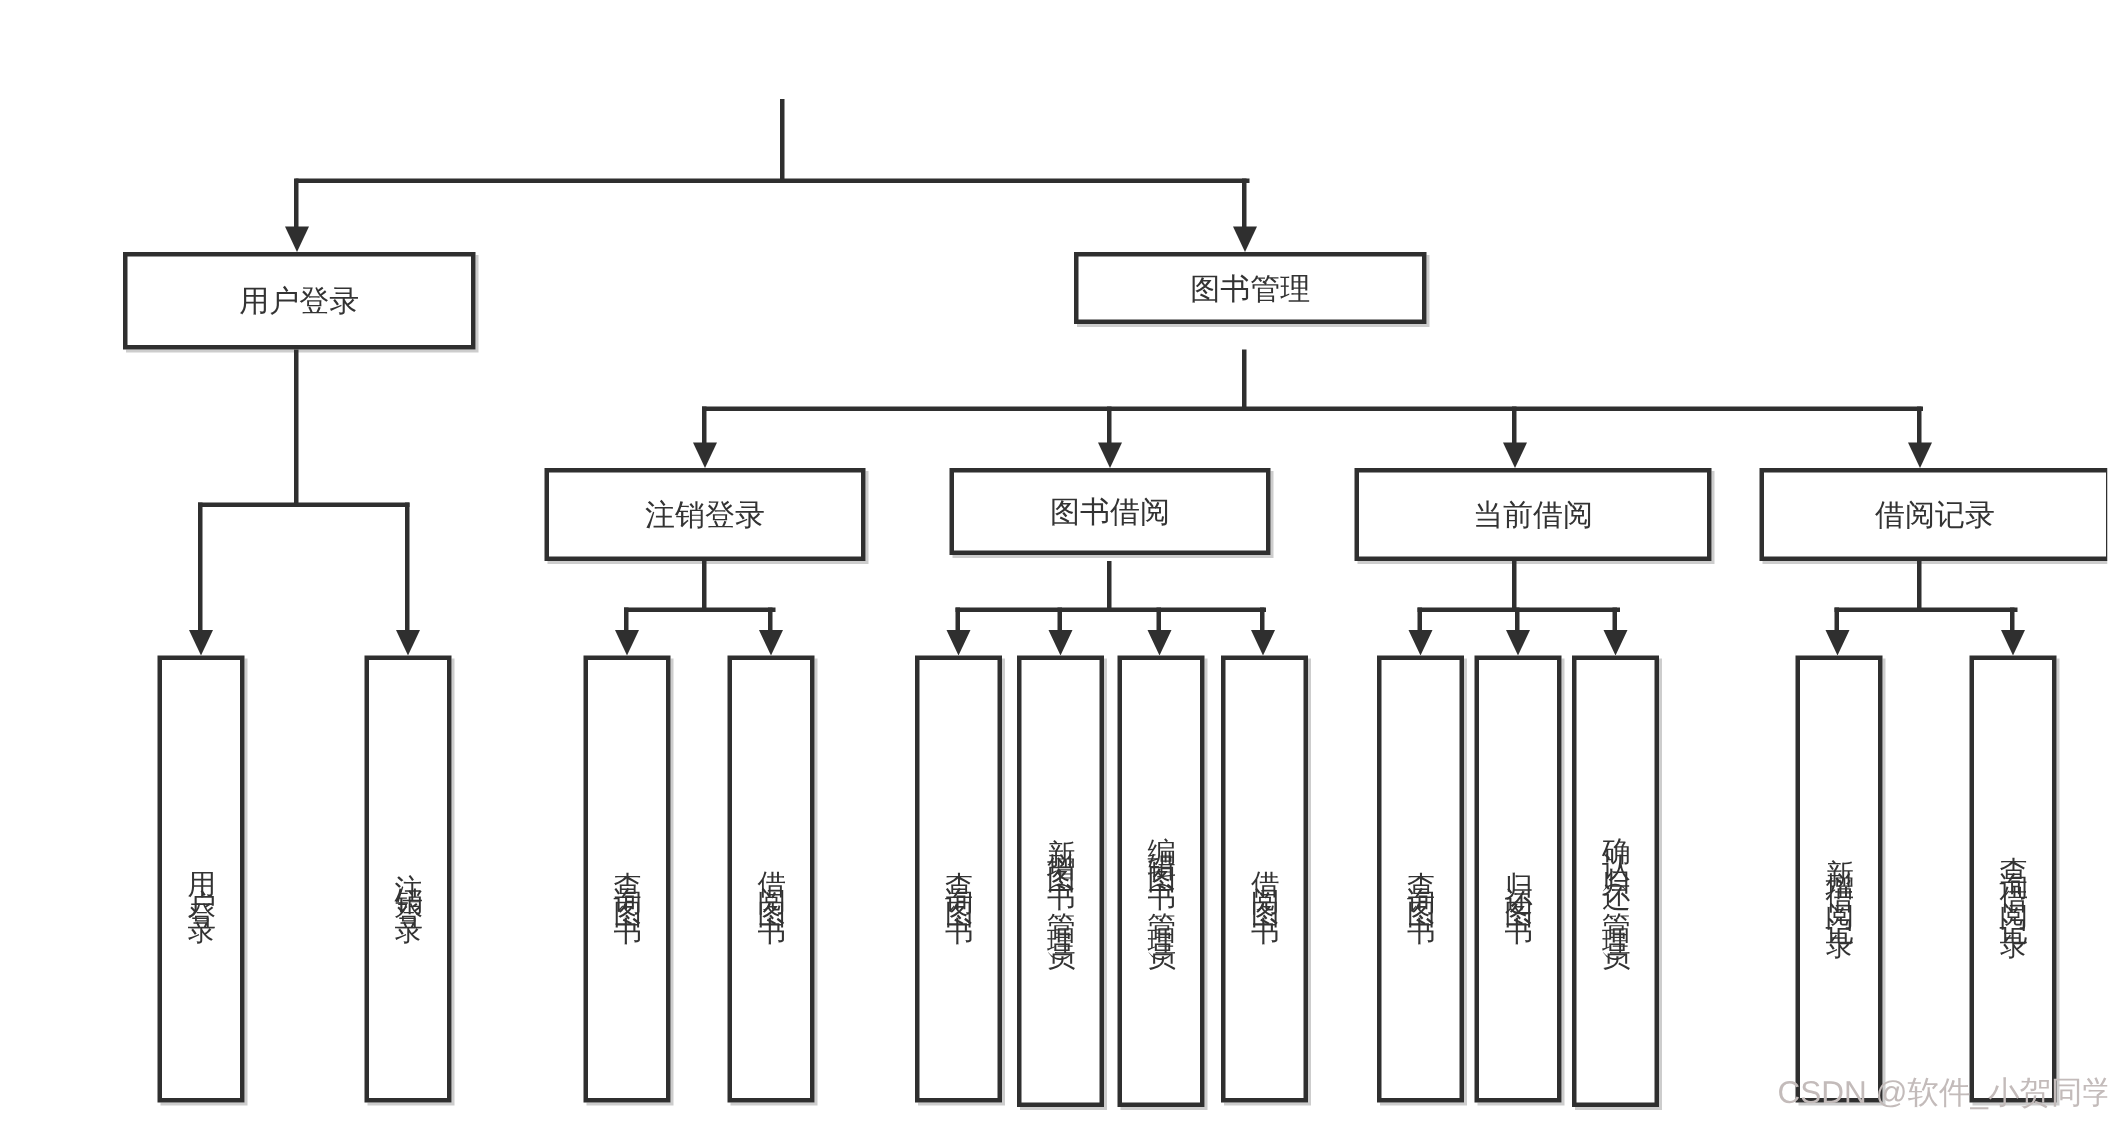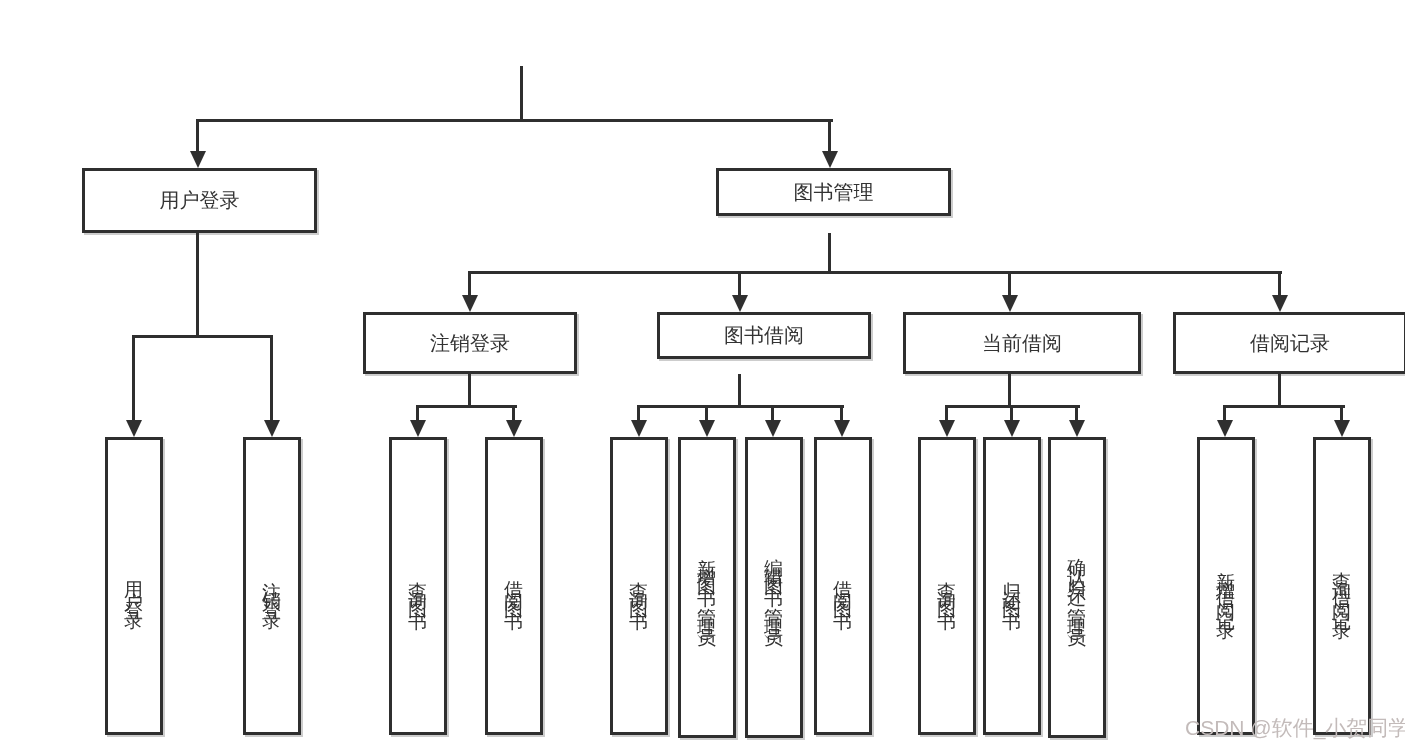--- a/index.html
+++ b/index.html
@@ -63,21 +63,21 @@
   <div class="vline" style="left:738px;top:271px;height:28px"></div>
   <div class="arr" style="left:732px;top:295px"></div>
   <div class="vline" style="left:1008px;top:271px;height:28px"></div>
   <div class="arr" style="left:1002px;top:295px"></div>
   <div class="vline" style="left:1278px;top:271px;height:28px"></div>
   <div class="arr" style="left:1272px;top:295px"></div>
 
   <div class="box h" style="left:363px;top:312px;width:214px;height:62px">
     <span>注销登录</span>
   </div>
-  <div class="box h" style="left:657px;top:312px;width:214px;height:47px">
+  <div class="box h" style="left:633px;top:312px;width:214px;height:58px">
     <span>图书借阅</span>
   </div>
   <div class="box h" style="left:903px;top:312px;width:238px;height:62px">
     <span>当前借阅</span>
   </div>
   <div class="box h" style="left:1173px;top:312px;width:234px;height:62px">
     <span>借阅记录</span>
   </div>
 
   <div class="vline" style="left:468px;top:374px;height:34px"></div>

